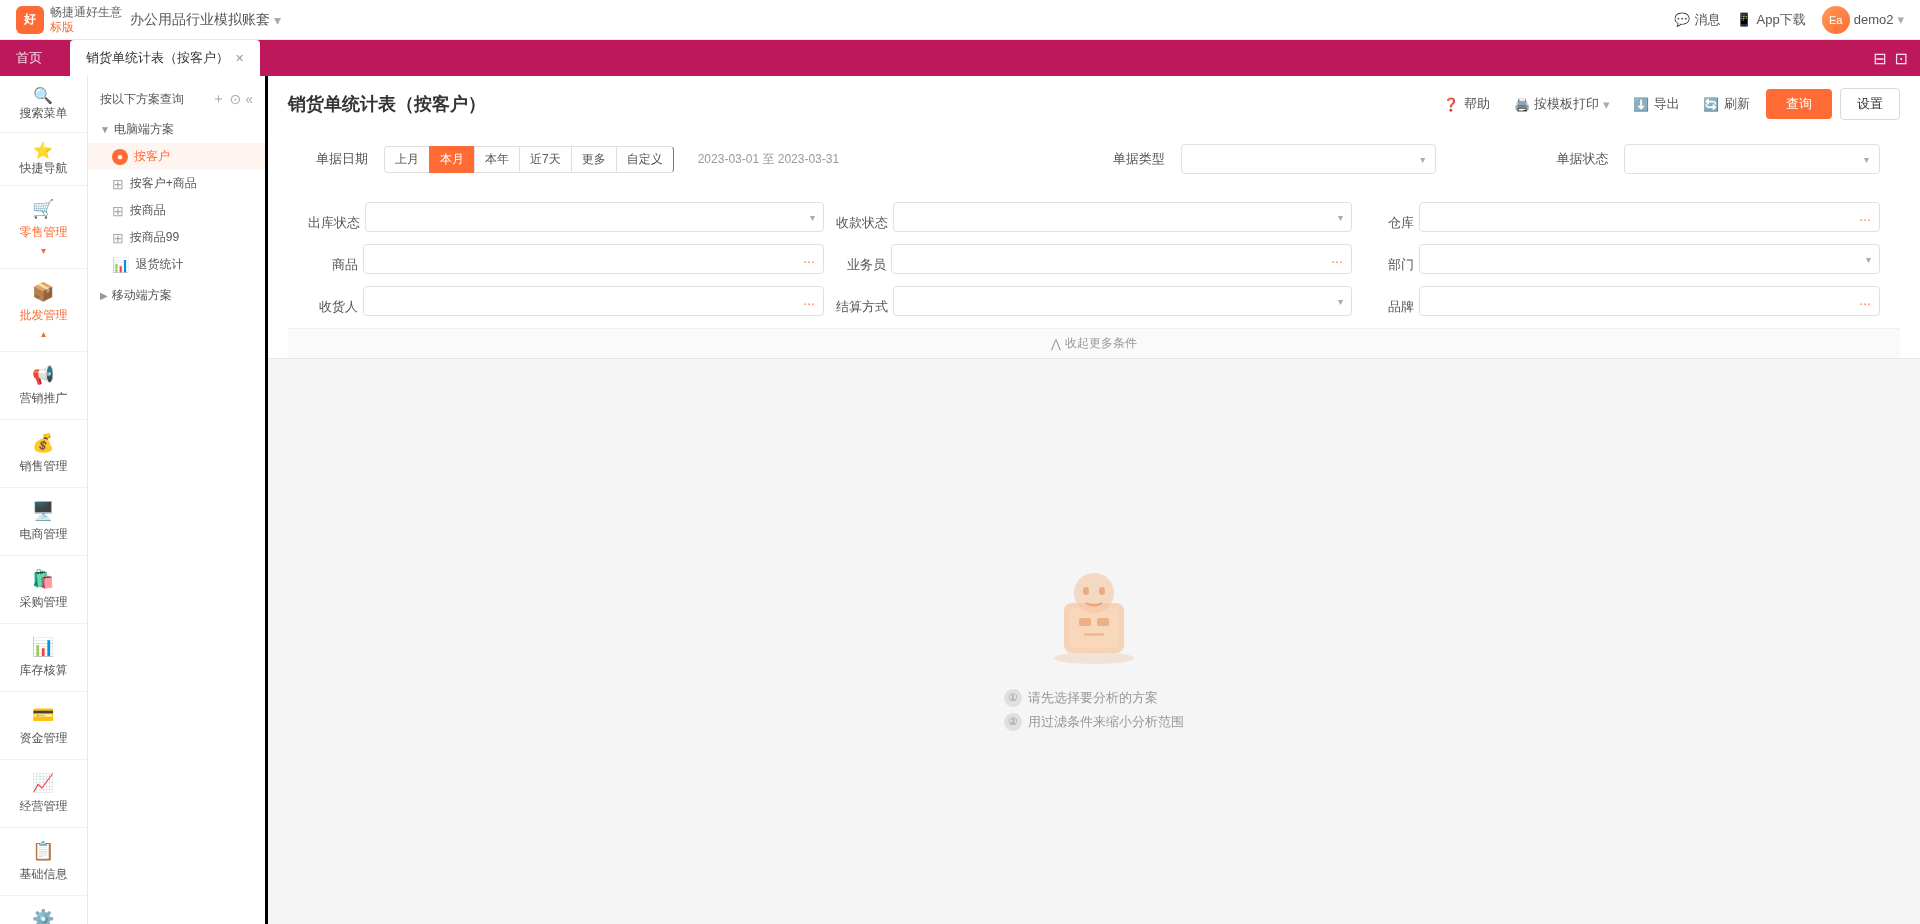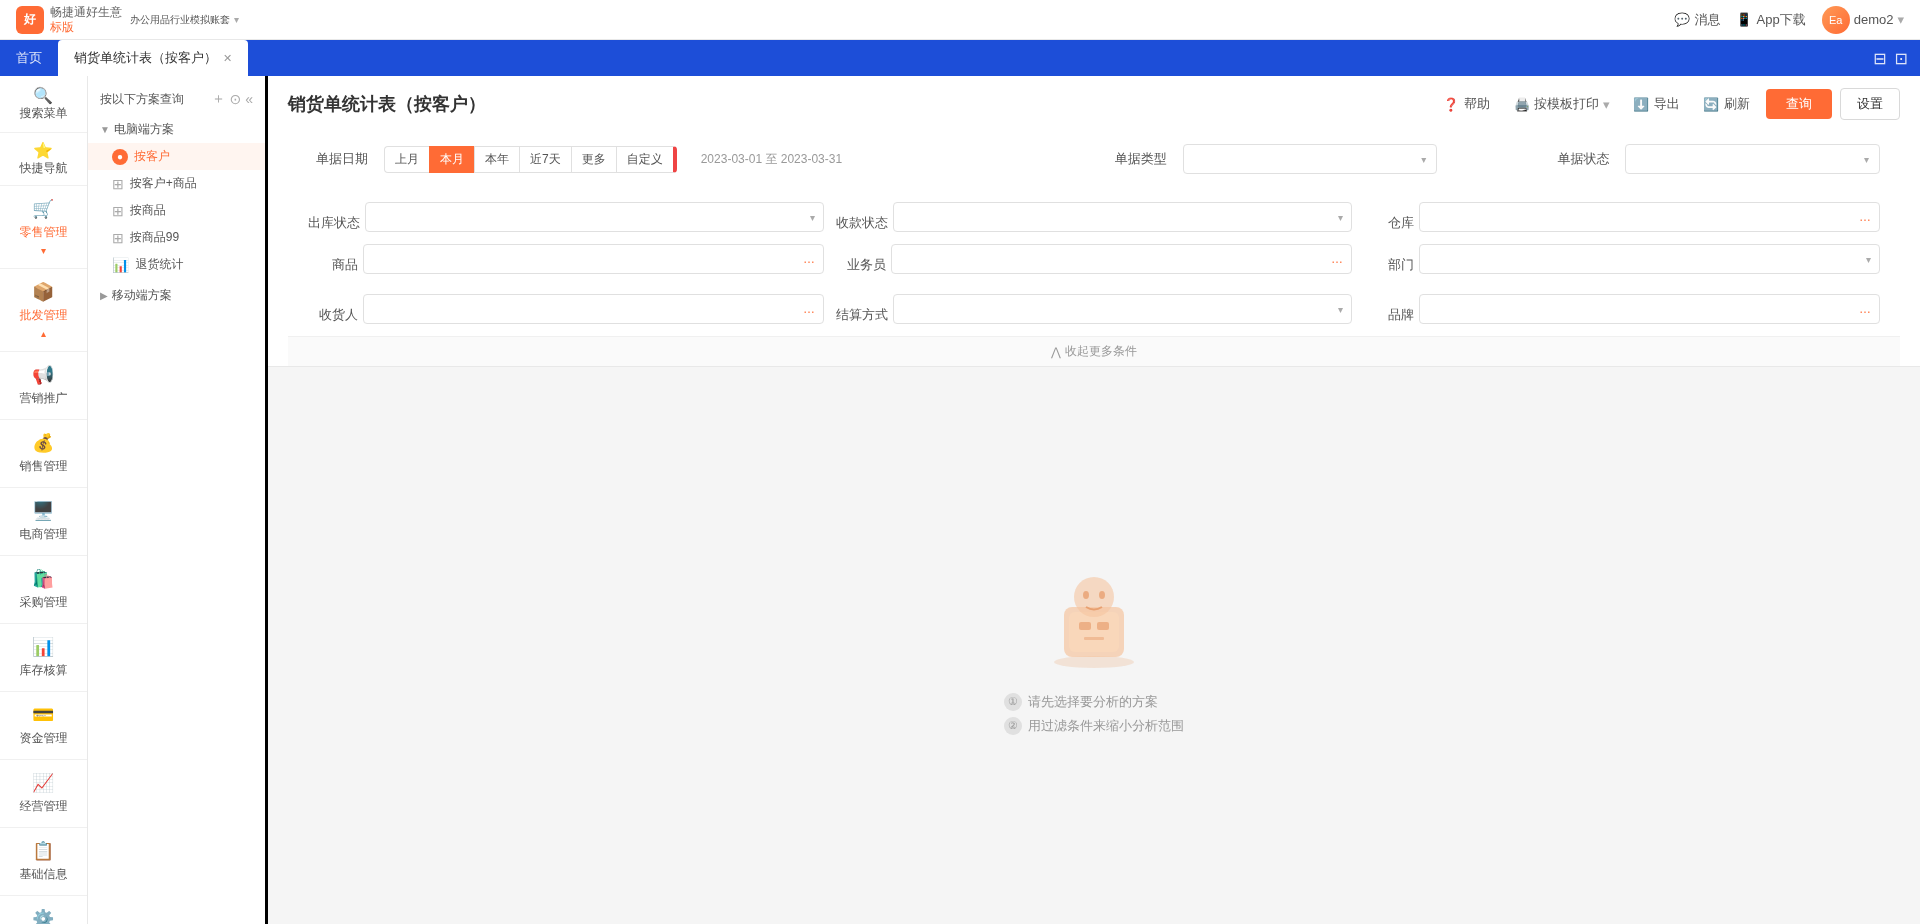--- a/index.html
+++ b/index.html
@@ -40,21 +40,21 @@
     }
     .logo-text {
       font-size: 12px;
       color: #666;
       line-height: 1.2;
     }
     .industry-selector {
       display: flex;
       align-items: center;
       gap: 4px;
-      font-size: 10px;
+      font-size: 14px;
       color: #555;
       cursor: pointer;
     }
     .top-header-right {
       display: flex;
       align-items: center;
       gap: 16px;
     }
     .header-action {
       display: flex;
@@ -72,25 +72,26 @@
       display: flex;
       align-items: center;
       justify-content: center;
       color: white;
       font-size: 11px;
     }
 
     
     .tab-bar {
       height: 36px;
-      background: #1d4ed8;
+      background: #be185d;
       display: flex;
       align-items: center;
       padding: 0 0;
       flex-shrink: 0;
+      gap: 12px;
     }
     .tab-item {
       height: 100%;
       display: flex;
       align-items: center;
       padding: 0 16px;
       font-size: 13px;
       cursor: pointer;
       color: rgba(255,255,255,0.85);
       gap: 6px;
@@ -336,21 +337,21 @@
     .date-btn {
       padding: 4px 10px;
       font-size: 12px;
       color: #555;
       cursor: pointer;
       border: 1px solid #e0e0e0;
       background: #fff;
       border-right: none;
     }
     .date-btn:first-child { border-radius: 4px 0 0 4px; }
-    .date-btn:last-child { border-radius: 0 4px 4px 0; border-right: 4px solid #ef4444; }
+    .date-btn:last-child { border-radius: 0 4px 4px 0; border-right: 1px solid #ef4444; }
     .date-btn.active {
       background: #ff6b35;
       color: white;
       border-color: #ff6b35;
     }
     .date-range-text {
       font-size: 12px;
       color: #999;
       margin-left: 8px;
     }
@@ -702,21 +703,21 @@
             </div>
             <div class="filter-cell">
               <span class="filter-cell-label">部门</span>
               <div class="filter-cell-input">
                 <span></span>
                 <span class="chevron-icon">▾</span>
               </div>
             </div>
           </div>
 
-          <div class="filter-row-group" style="margin-top:20px;">
+          <div class="filter-row-group" style="margin-top:12px;">
             <div class="filter-cell">
               <span class="filter-cell-label">收货人</span>
               <div class="filter-cell-input">
                 <span></span>
                 <span style="color:#ff6b35;">…</span>
               </div>
             </div>
             <div class="filter-cell">
               <span class="filter-cell-label">结算方式</span>
               <div class="filter-cell-input">

